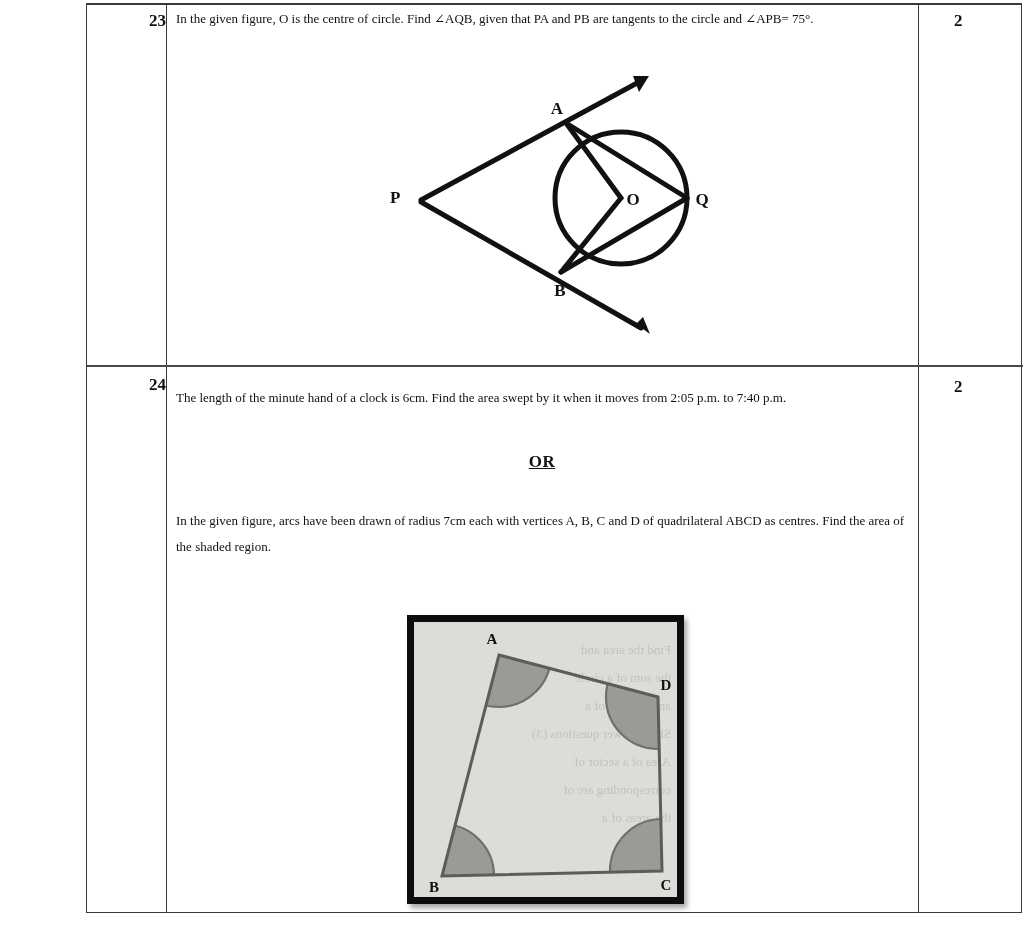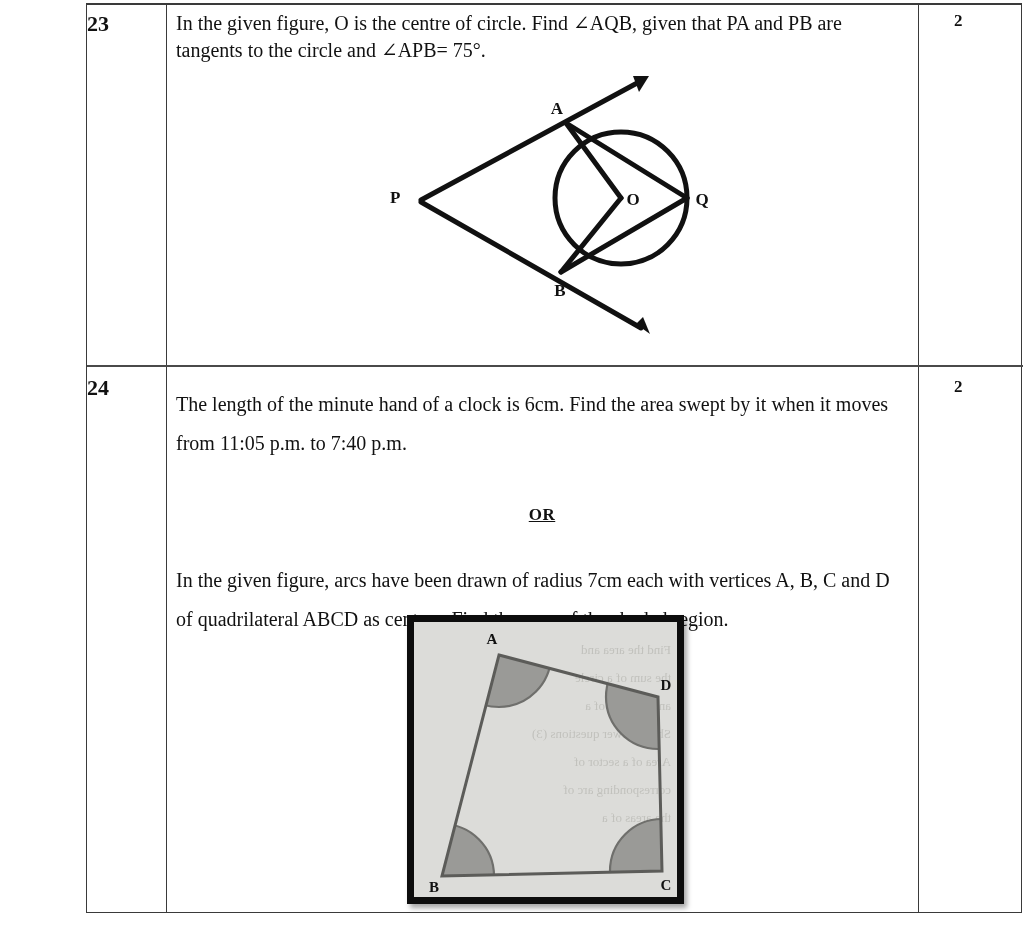--- a/index.html
+++ b/index.html
@@ -56,23 +56,23 @@
     border-left: 1px solid #3a3a3a;
   }
   .col-rule.qnum  { left: 79px; }   
   .col-rule.marks { left: 831px; }  
 
   
   .qnum {
     position: absolute;
     left: 0;
     width: 79px;
-    text-align: left;
-    font-weight: bold;
-    font-size: 22px;
+    text-align: right;
+    font-weight: bold;
+    font-size: 17px;
     line-height: 1.2;
   }
   .marks {
     position: absolute;
     left: 831px;
     width: 105px;
     font-weight: bold;
     font-size: 17px;
     line-height: 1.2;
     padding-left: 36px;
@@ -81,21 +81,21 @@
 
   .qbody {
     position: absolute;
     left: 79px;
     width: 752px;
     box-sizing: border-box;
     padding: 0 10px 0 10px;
   }
 
   .qtext {
-    font-size: 20px;
+    font-size: 13px;
     line-height: 1.35;
     text-align: left;
     margin: 0;
   }
   .qtext.wide-leading {
     line-height: 1.95;
   }
   .or-label {
     text-align: center;
     font-weight: bold;
@@ -213,21 +213,21 @@
 
     <div style="position:absolute; left:303px; top:183px; font-weight:bold; font-size:17px;">P</div>
 
     <div class="row-divider" style="top:360px;"></div>
 
     <div class="qnum" style="top:370px;">24</div>
 
     <div class="marks" style="top:372px;">2</div>
 
     <div class="qbody" style="top:380px;">
-      <p class="qtext wide-leading">The length of the minute hand of a clock is 6cm. Find the area swept by it when it moves from 11:05 p.m. to 7:40 p.m.</p>
+      <p class="qtext wide-leading">The length of the minute hand of a clock is 6cm. Find the area swept by it when it moves from 2:05 p.m. to 7:40 p.m.</p>
 
       <p class="or-label" style="margin-top:42px;text-decoration:underline;">OR</p>
 
       <p class="qtext wide-leading" style="margin-top:36px;">In the given figure, arcs have been drawn of radius 7cm each with vertices A, B, C and D of quadrilateral ABCD as centres. Find the area of the shaded region.</p>
     </div>
 
     <div class="fig-quad-wrap">
       <div class="photo-frame"></div>
       <div class="photo-inner">
         <div class="ghost-text">Find the area and

